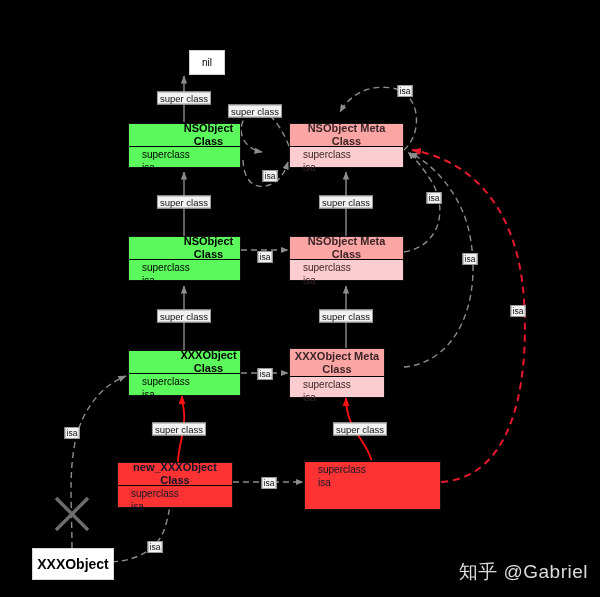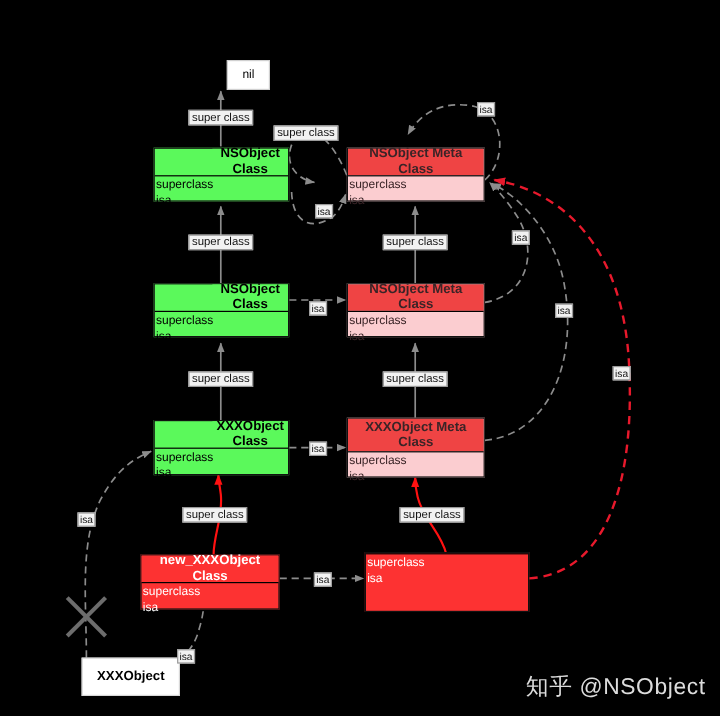--- a/index.html
+++ b/index.html
@@ -7,40 +7,40 @@
        font-family:"Liberation Sans","DejaVu Sans",sans-serif;}
   #canvas{position:absolute;inset:0;width:600px;height:597px;}
   svg.edges{position:absolute;left:0;top:0;width:600px;height:597px;pointer-events:none;}
 
   
   .cls{position:absolute;box-sizing:border-box;border:1px solid #111;}
   .cls .title{font-weight:bold;font-size:11px;text-align:center;
               line-height:1.15;display:flex;align-items:center;
               justify-content:center;box-sizing:border-box;padding:2px 3px;}
   .cls .sep{height:1px;background:#000;}
-  .cls .attrs{font-size:10px;padding:2px 5px 3px 1px;line-height:1.25;}
+  .cls .attrs{font-size:10px;padding:2px 5px 3px 13px;line-height:1.25;}
 
   .green{background:#5bf95b;color:#000;}
   .green .title{background:#5bf95b;margin-left:48px;}
   .pink{background:#fbcdd0;color:#3a2427;}
-  .pink .title{background:#ef4444;}
-  .red{background:#fd3232;color:#ffffff;}
+  .pink .title{background:#fca5a5;}
+  .red{background:#fd3232;color:#0f172a;}
   .red .title{background:#fd3232;}
 
   
   .elabel{position:absolute;background:#f2f2f2;color:#111;font-size:9.5px;
           line-height:11px;padding:0 2px;border:1px solid #9a9a9a;
           white-space:nowrap;transform:translate(-50%,-50%);}
   .elabel.small{font-size:8.5px;line-height:10px;padding:0 1px;}
 
   .nilbox{position:absolute;background:#fff;color:#000;border:1px solid #d0d0d0;
           font-size:10px;display:flex;align-items:center;justify-content:center;}
   .objbox{position:absolute;background:#fff;color:#000;border:1px solid #d8d8d8;
-          font-size:11px;font-weight:bold;display:flex;align-items:center;
-          justify-content:center;margin-left:36px;}
+          font-size:14px;font-weight:bold;display:flex;align-items:center;
+          justify-content:center;}
 
   .watermark{position:absolute;right:12px;bottom:12px;color:#dcdcdc;
              font-size:19px;letter-spacing:.5px;}
 </style>
 </head>
 <body>
 
 <div id="canvas">
 
   <svg class="edges" viewBox="0 0 600 597">
@@ -152,21 +152,21 @@
 
   <div class="cls green" style="left:128px;top:350px;width:113px;height:46px;">
     <div class="title" style="height:22px;text-align:center;">XXXObject Class</div>
     <div class="sep"></div>
     <div class="attrs">
       <div>superclass</div>
       <div>isa</div>
     </div>
   </div>
 
-  <div class="cls pink" style="left:289px;top:348px;width:115px;height:50px;">
+  <div class="cls pink" style="left:289px;top:348px;width:96px;height:50px;">
     <div class="title" style="height:27px;">XXXObject Meta Class</div>
     <div class="sep"></div>
     <div class="attrs">
       <div>superclass</div>
       <div>isa</div>
     </div>
   </div>
 
   <div class="cls red" style="left:117px;top:462px;width:116px;height:46px;">
     <div class="title" style="height:22px;">new_XXXObject Class</div>
@@ -204,14 +204,14 @@
   <div class="elabel small" style="left:265px;top:374px;">isa</div>
   <div class="elabel small" style="left:470px;top:259px;">isa</div>
 
   <div class="elabel" style="left:179px;top:429px;">super class</div>
   <div class="elabel" style="left:360px;top:429px;">super class</div>
   <div class="elabel small" style="left:269px;top:483px;">isa</div>
   <div class="elabel small" style="left:518px;top:311px;">isa</div>
   <div class="elabel small" style="left:72px;top:433px;">isa</div>
   <div class="elabel small" style="left:155px;top:547px;">isa</div>
 
-  <div class="watermark">知乎 @NSObject</div>
+  <div class="watermark">知乎 @Gabriel</div>
 </div>
 
 </body></html>

